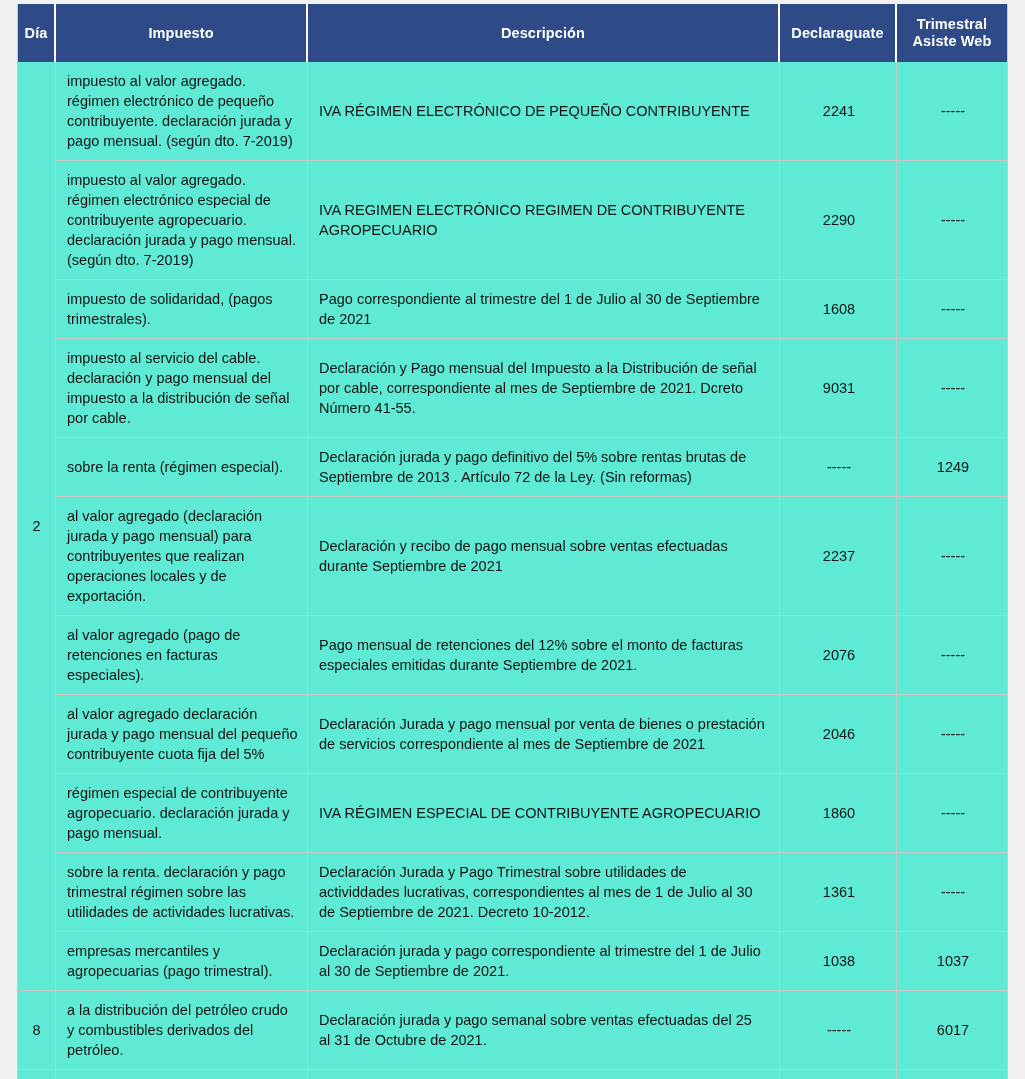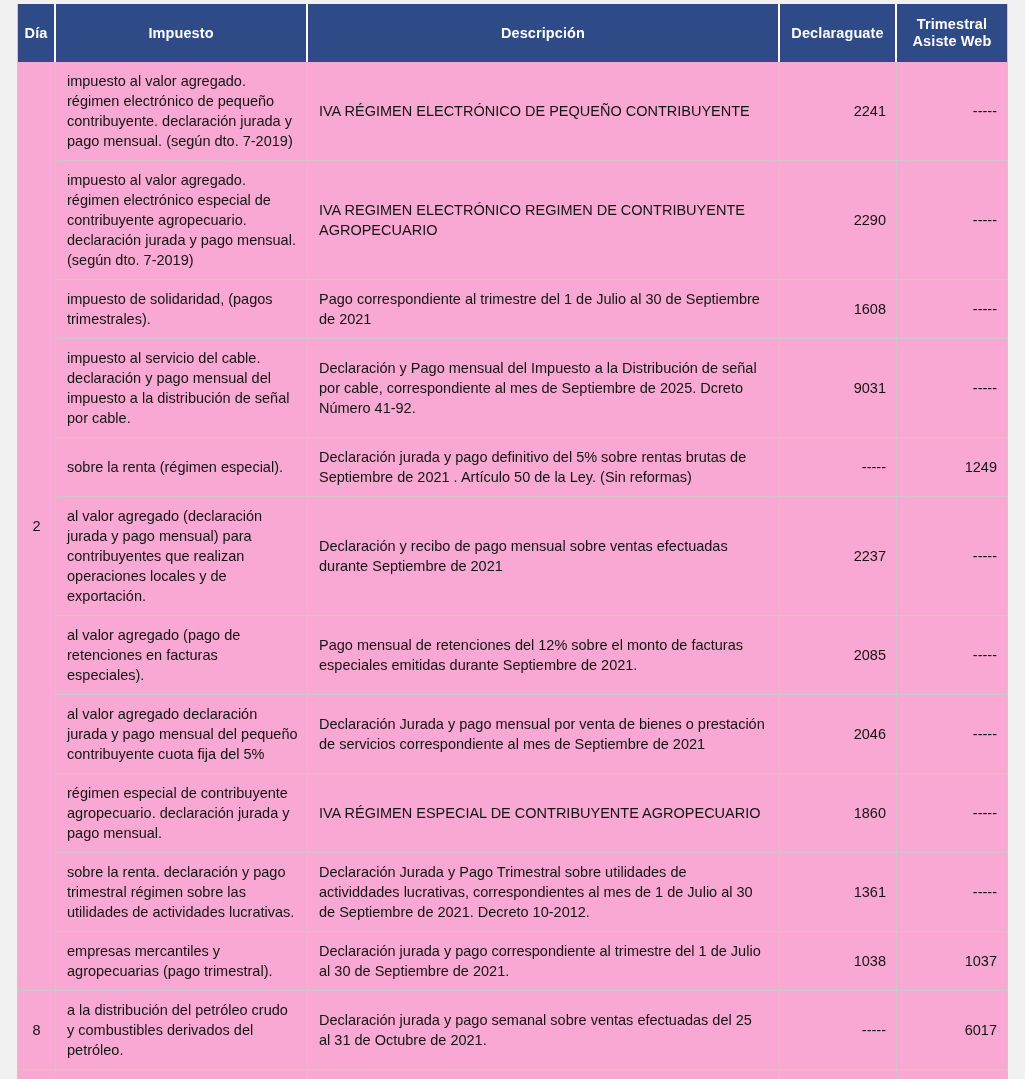--- a/index.html
+++ b/index.html
@@ -57,38 +57,38 @@
   thead th.th-dia { padding-left: 4px; padding-right: 4px; }
 
   tbody td {
     font-size: 14.5px;
     color: #141414;
     line-height: 1.38;
     vertical-align: middle;
     padding: 9px 10px;
     border-bottom: 1px solid #c9c9c9;
     border-right: 1px solid #c9c9c9;
-    background: #f9a8d4;
+    background: #5eead4;
     word-wrap: break-word;
   }
   tbody td:last-child { border-right: none; }
   tbody tr:last-child td { border-bottom: 1px solid #c9c9c9; }
 
   td.dia {
     text-align: center;
     vertical-align: middle;
     font-size: 14.5px;
     color: #141414;
     padding: 6px 2px;
   }
   td.impuesto { padding-left: 11px; padding-right: 9px; }
   td.descripcion { padding-left: 11px; padding-right: 12px; }
   td.num {
     padding-left: 12px;
-    text-align: right;
+    text-align: center;
   }
 
   
   .table-wrap {
     border-left: 1px solid #c9c9c9;
     border-right: 1px solid #c9c9c9;
   }
   thead tr th:first-child { border-left: none; }
 </style>
 </head>
@@ -135,43 +135,43 @@
 
         <tr>
           <td class="impuesto">impuesto de solidaridad, (pagos trimestrales).</td>
           <td class="descripcion">Pago correspondiente al trimestre del 1 de Julio al 30 de Septiembre de 2021</td>
           <td class="num">1608</td>
           <td class="num">-----</td>
         </tr>
 
         <tr>
           <td class="impuesto">impuesto al servicio del cable. declaración y pago mensual del impuesto a la distribución de señal por cable.</td>
-          <td class="descripcion">Declaración y Pago mensual del Impuesto a la Distribución de señal por cable, correspondiente al mes de Septiembre de 2025. Dcreto Número 41-92.</td>
+          <td class="descripcion">Declaración y Pago mensual del Impuesto a la Distribución de señal por cable, correspondiente al mes de Septiembre de 2021. Dcreto Número 41-55.</td>
           <td class="num">9031</td>
           <td class="num">-----</td>
         </tr>
 
         <tr>
           <td class="impuesto">sobre la renta (régimen especial).</td>
-          <td class="descripcion">Declaración jurada y pago definitivo del 5% sobre rentas brutas de Septiembre de 2021 . Artículo 50 de la Ley. (Sin reformas)</td>
+          <td class="descripcion">Declaración jurada y pago definitivo del 5% sobre rentas brutas de Septiembre de 2013 . Artículo 72 de la Ley. (Sin reformas)</td>
           <td class="num">-----</td>
           <td class="num">1249</td>
         </tr>
 
         <tr>
           <td class="impuesto">al valor agregado (declaración jurada y pago mensual) para contribuyentes que realizan operaciones locales y de exportación.</td>
           <td class="descripcion">Declaración y recibo de pago mensual sobre ventas efectuadas durante Septiembre de 2021</td>
           <td class="num">2237</td>
           <td class="num">-----</td>
         </tr>
 
         <tr>
           <td class="impuesto">al valor agregado (pago de retenciones en facturas especiales).</td>
           <td class="descripcion">Pago mensual de retenciones del 12% sobre el monto de facturas especiales emitidas durante Septiembre de 2021.</td>
-          <td class="num">2085</td>
+          <td class="num">2076</td>
           <td class="num">-----</td>
         </tr>
 
         <tr>
           <td class="impuesto">al valor agregado declaración jurada y pago mensual del pequeño contribuyente cuota fija del 5%</td>
           <td class="descripcion">Declaración Jurada y pago mensual por venta de bienes o prestación de servicios correspondiente al mes de Septiembre de 2021</td>
           <td class="num">2046</td>
           <td class="num">-----</td>
         </tr>
 

